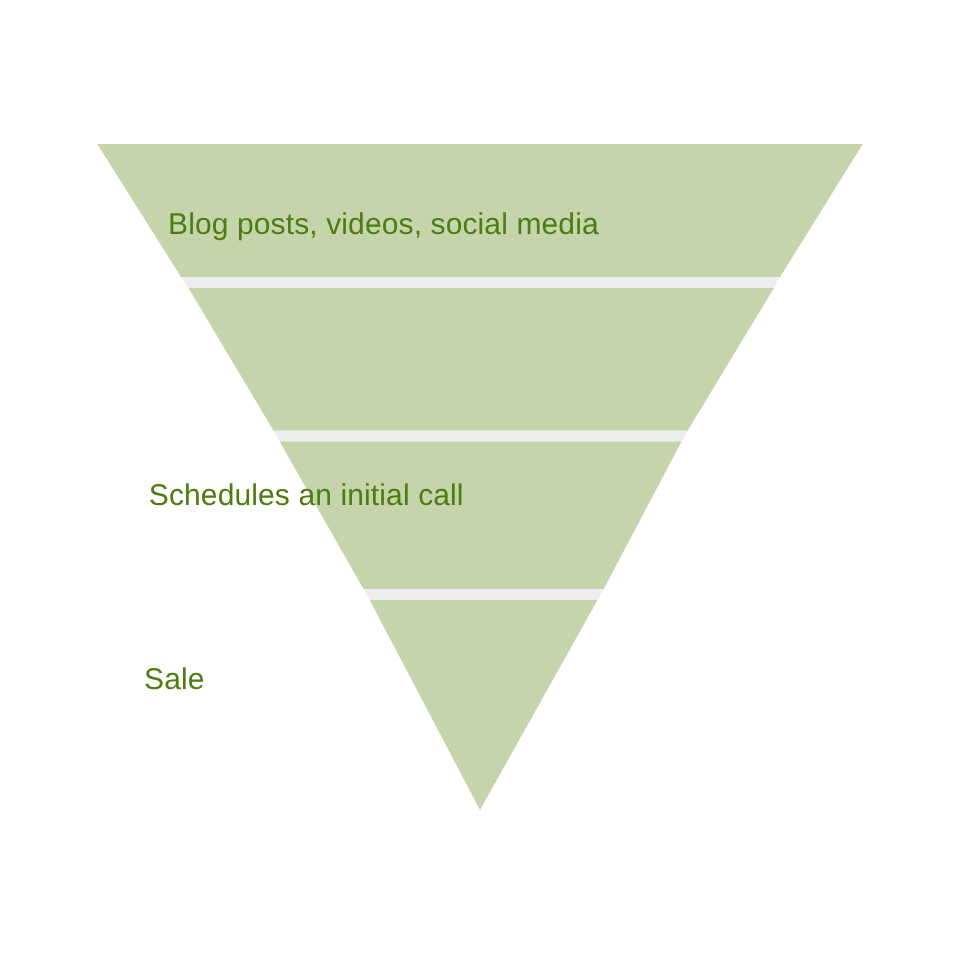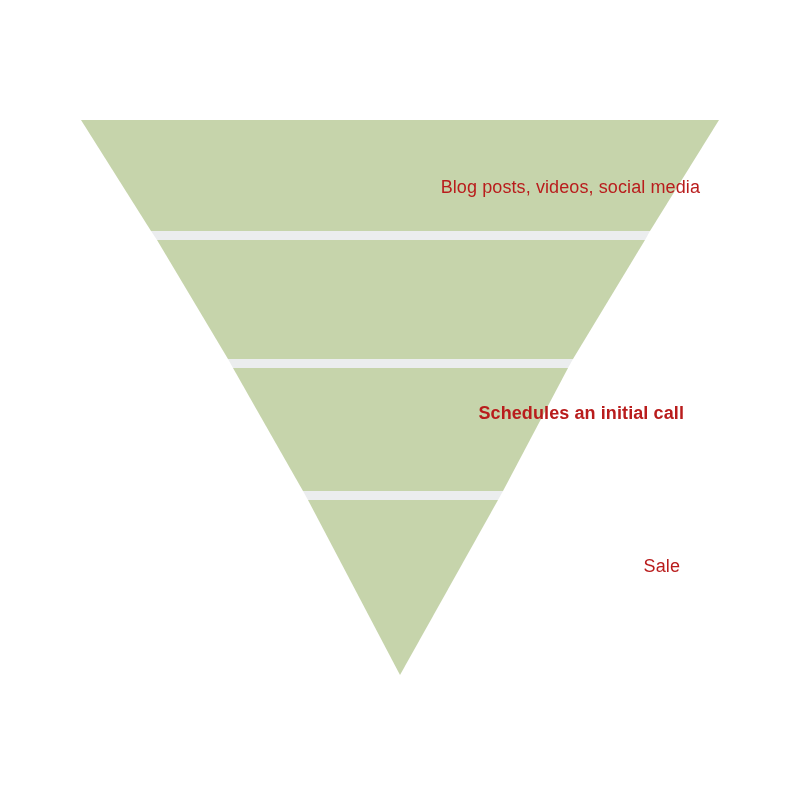--- a/index.html
+++ b/index.html
@@ -22,43 +22,42 @@
   #funnel-svg {
     position: absolute;
     top: 0;
     left: 0;
     width: 800px;
     height: 800px;
     display: block;
   }
   .stage-label {
     position: absolute;
-    text-align: right;
-    color: #b91c1c;
-    font-size: 18px;
+    text-align: left;
+    color: #4d7c0f;
+    font-size: 25px;
     line-height: 31px;
     letter-spacing: 0.1px;
     white-space: pre-line;
     pointer-events: none;
   }
   #stage-label-0 {
     left: 140px;
     top: 172px;
     width: 560px;
   }
   #stage-label-1 {
     left: 130px;
     top: 277px;
     width: 560px;
   }
   #stage-label-2 {
     left: 124px;
     top: 398px;
     width: 560px;
-    font-weight: bold;
   }
   #stage-label-3 {
     left: 120px;
     top: 551px;
     width: 560px;
   }
 </style>
 </head>
 <body>
 

